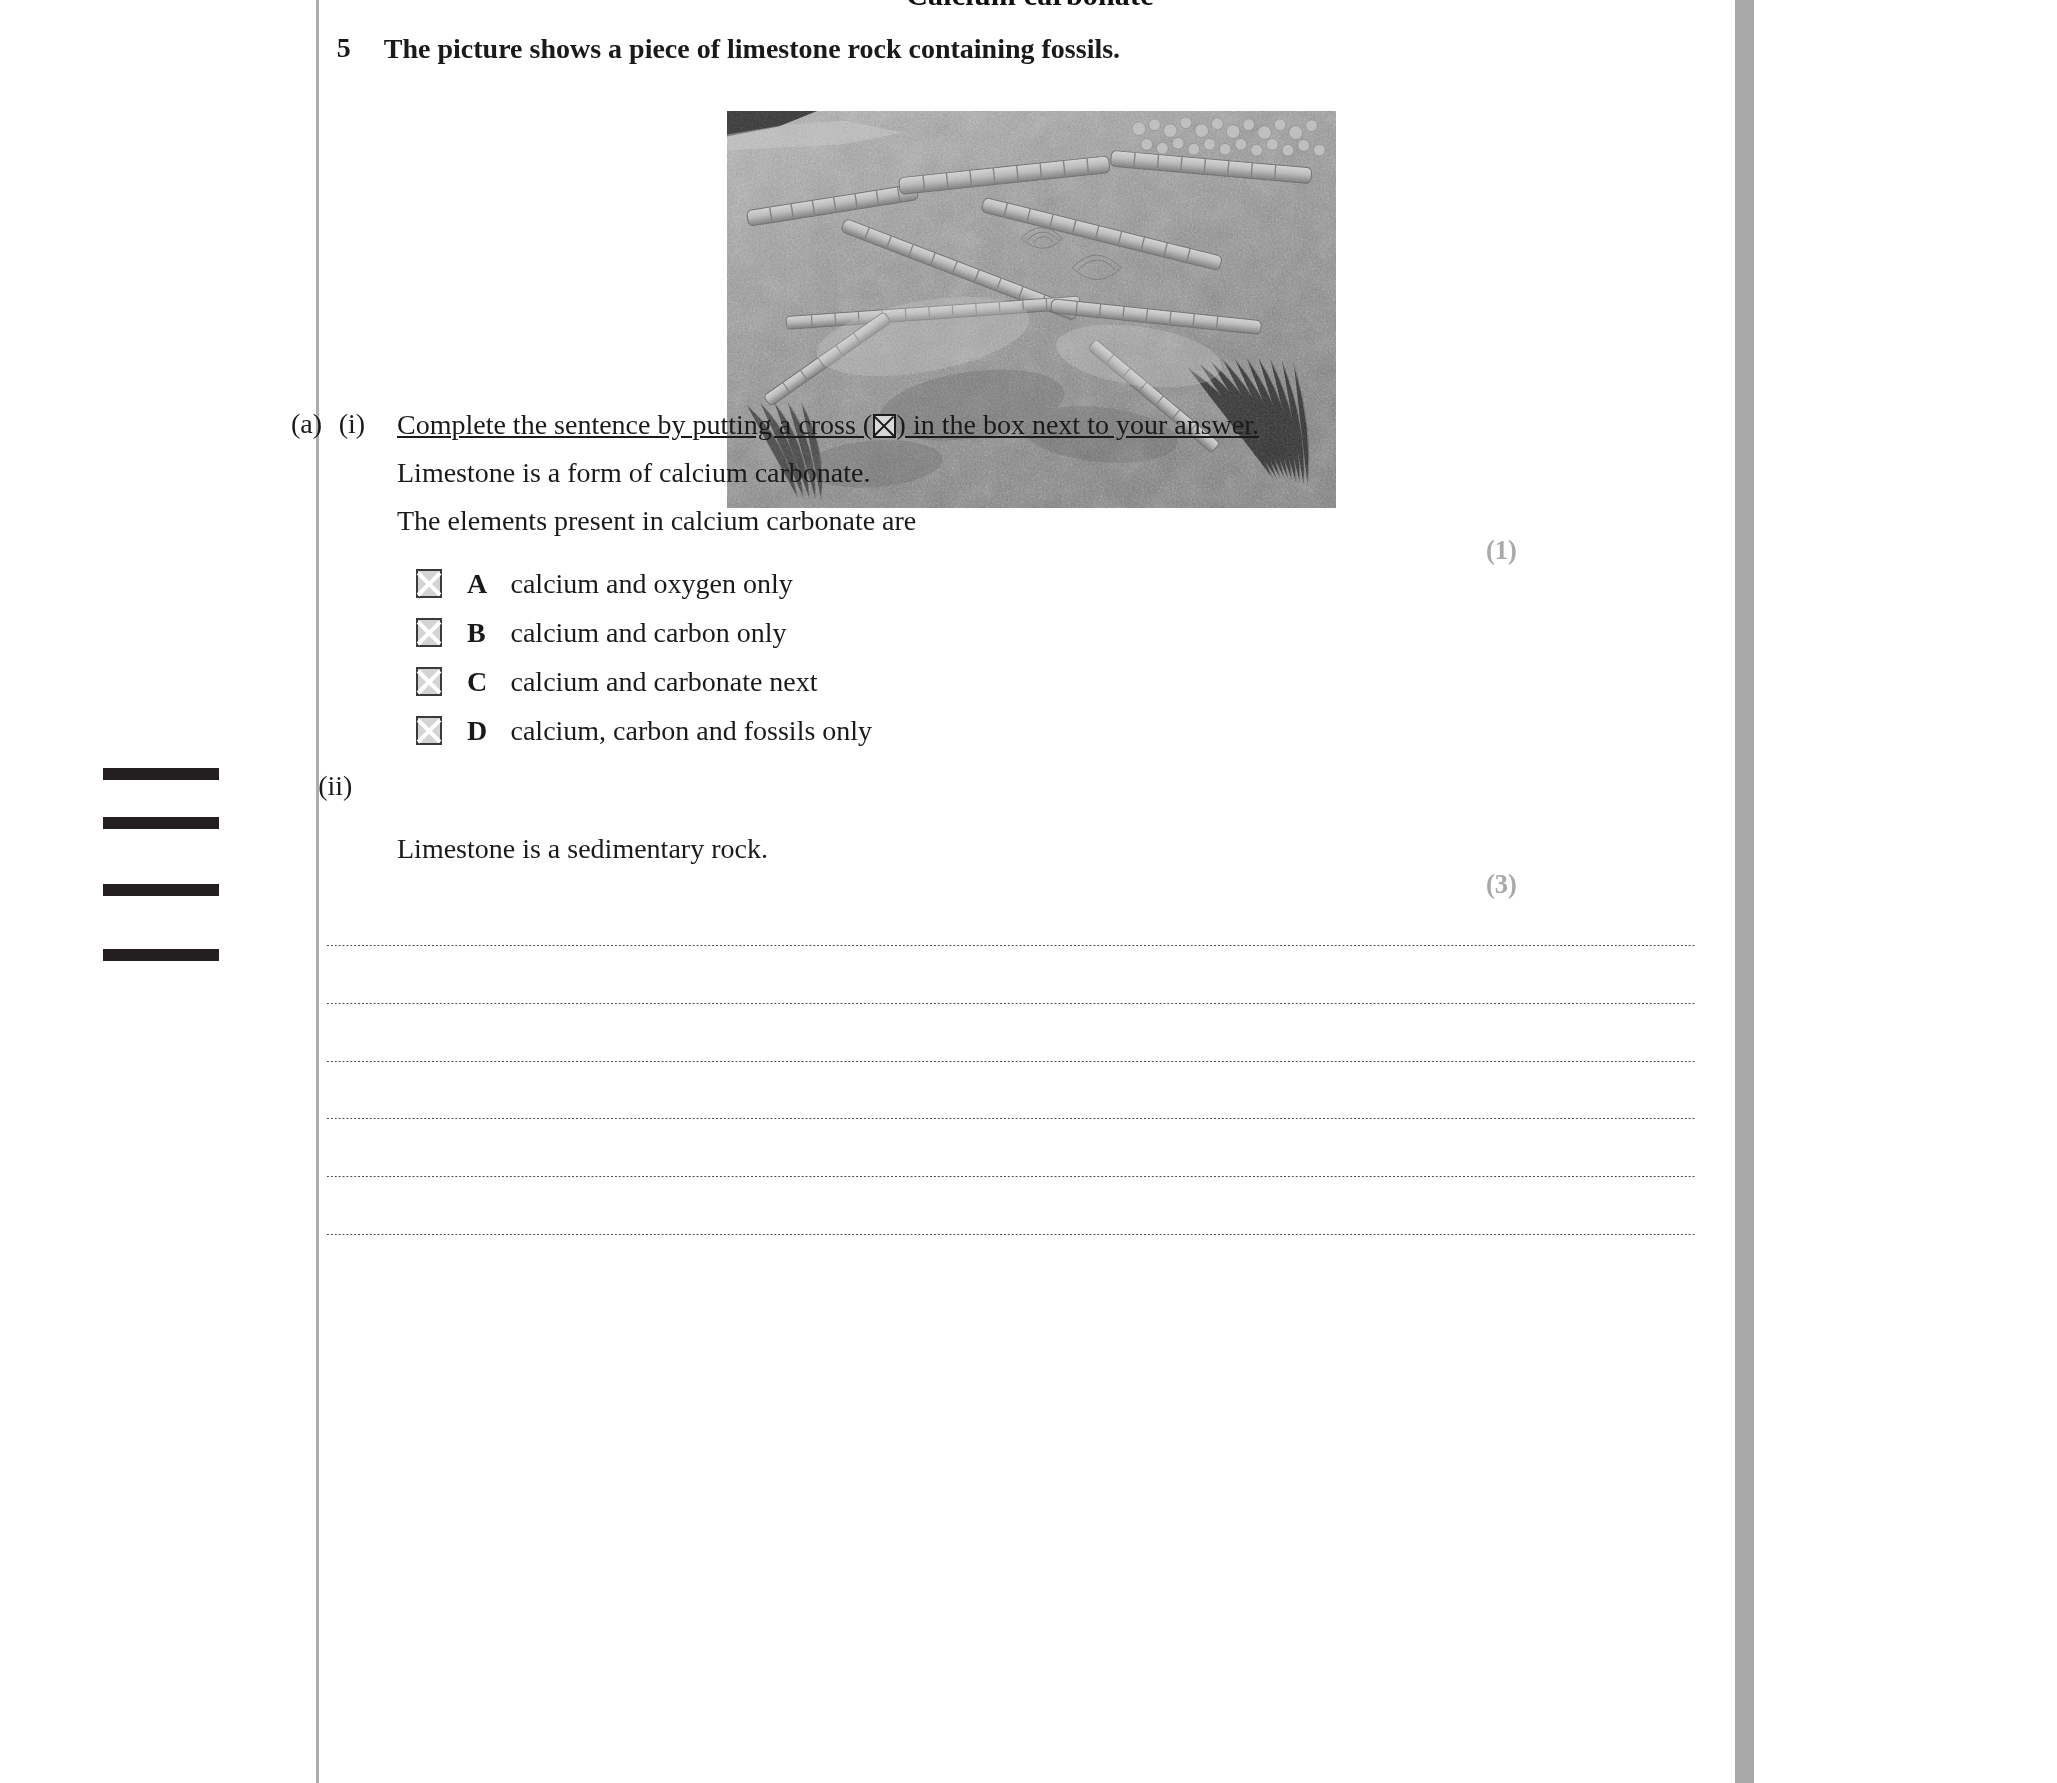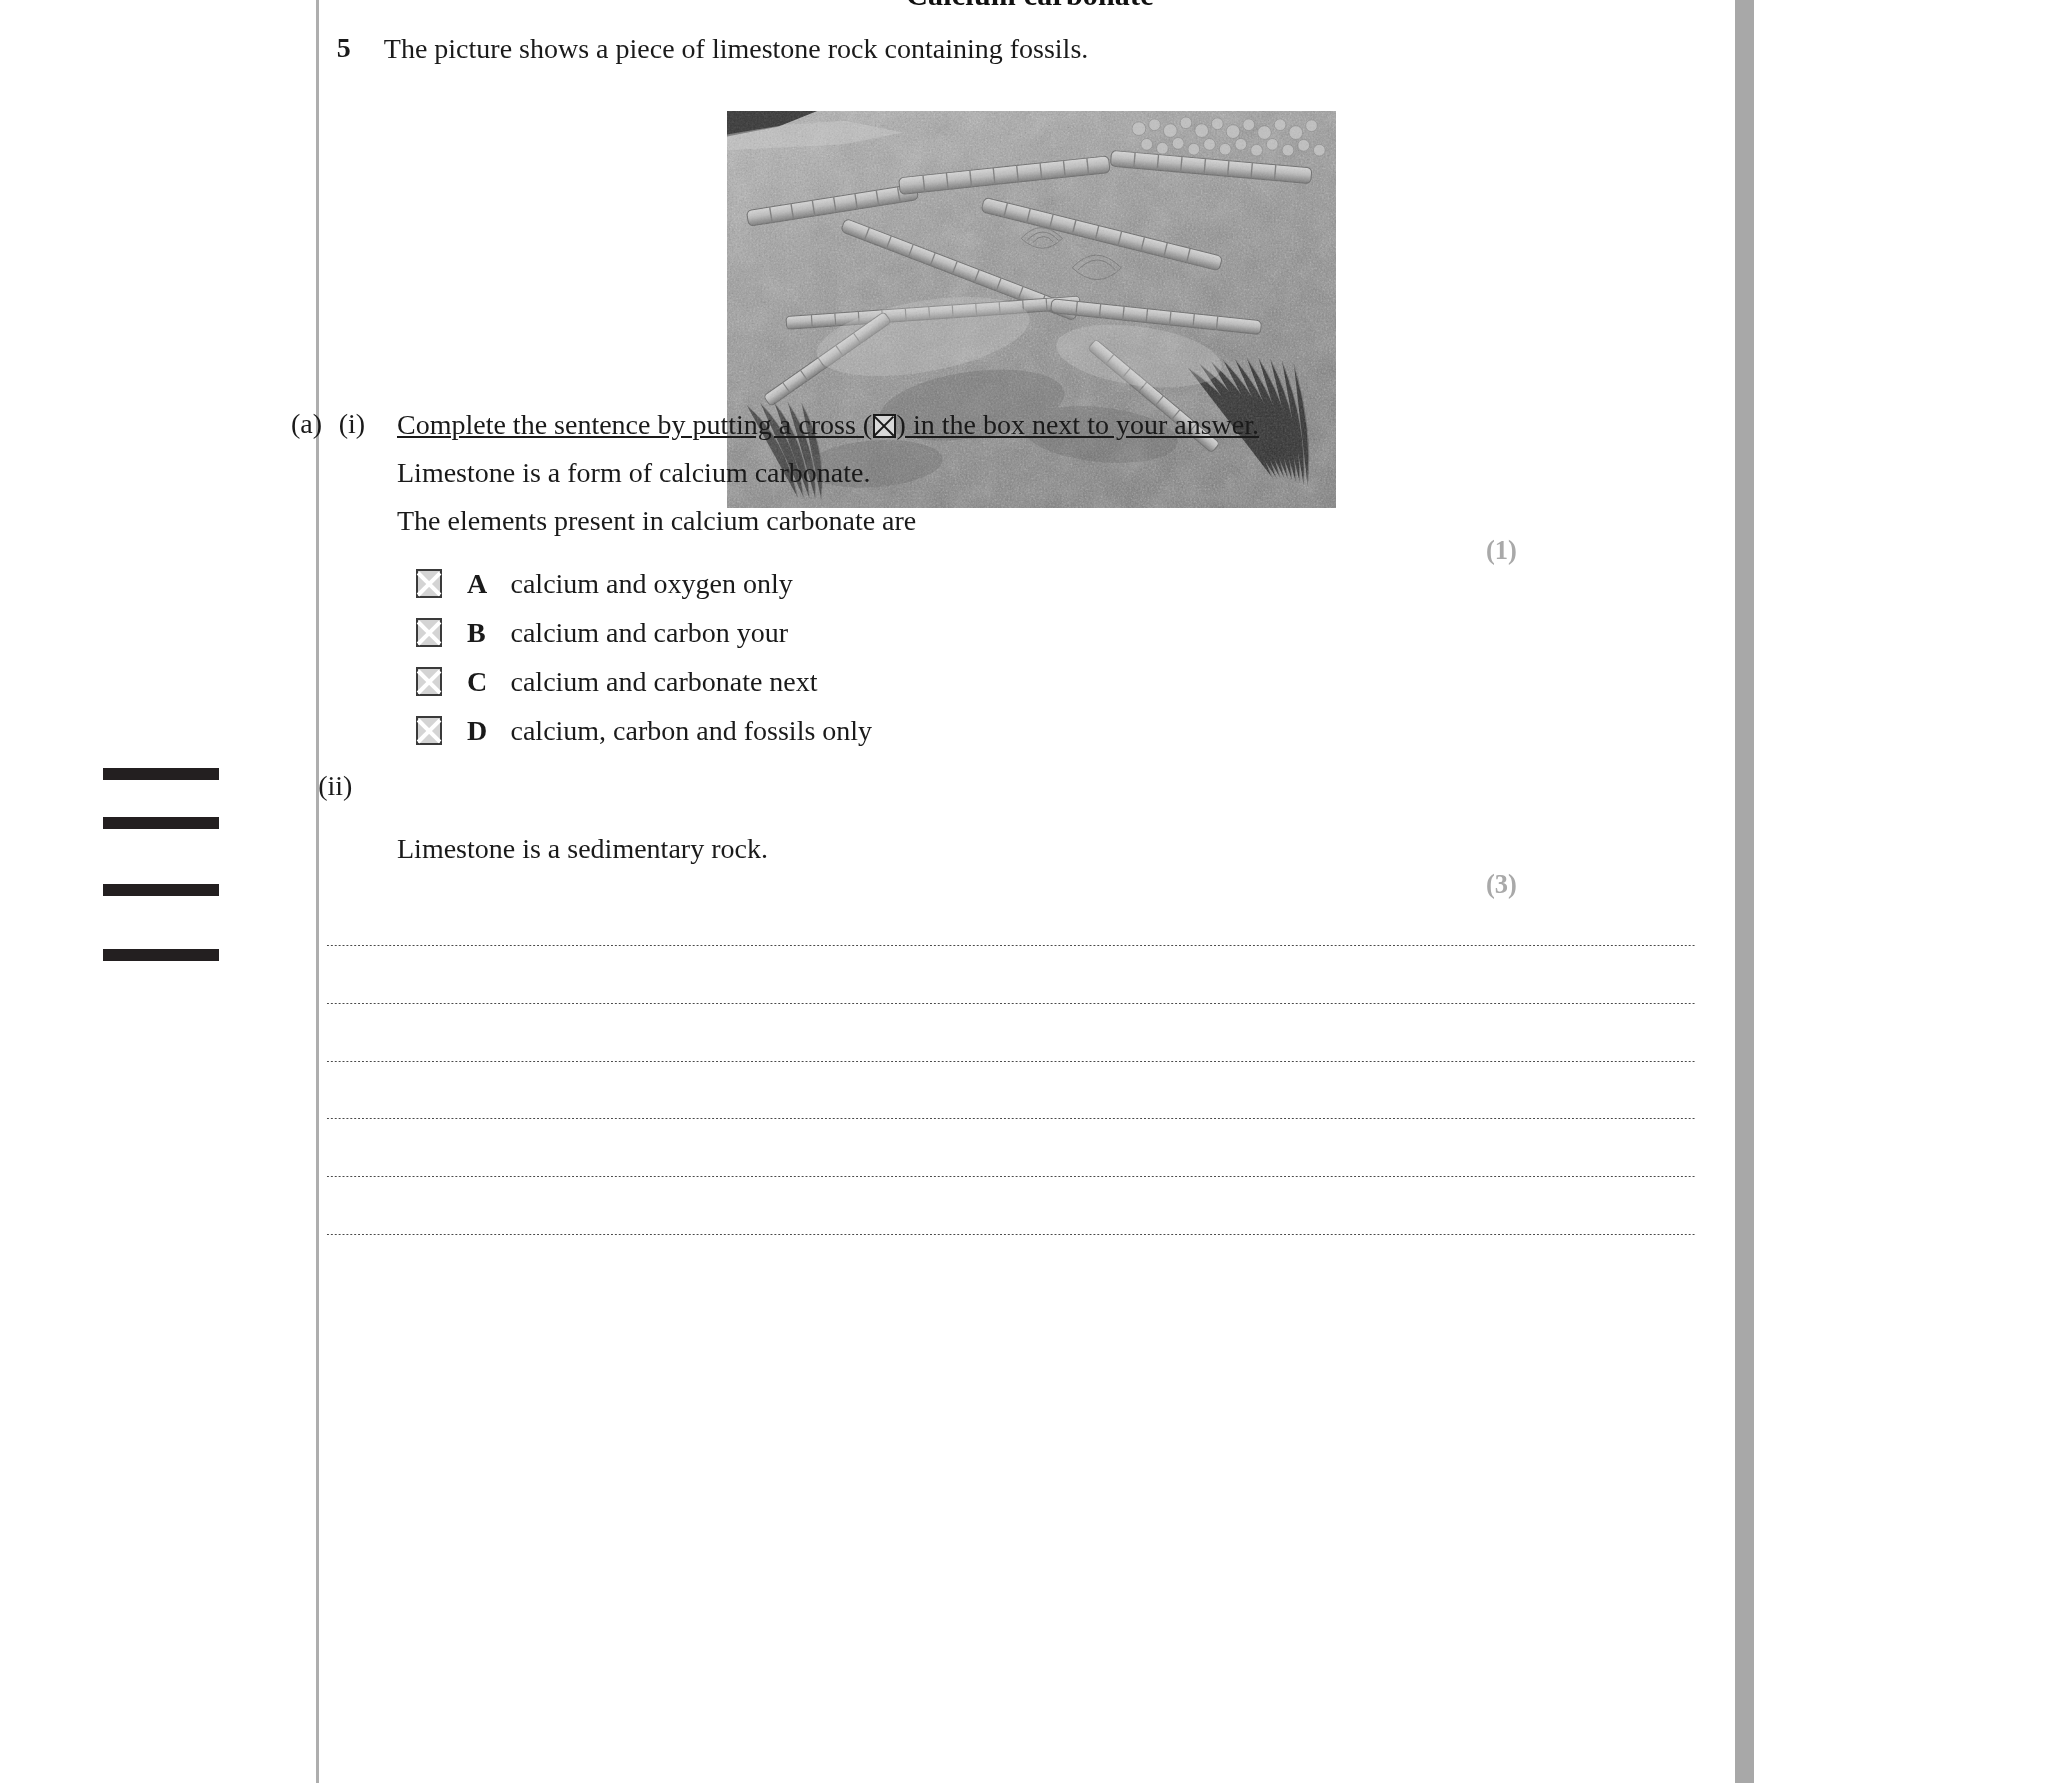--- a/index.html
+++ b/index.html
@@ -67,20 +67,21 @@
   }
   .q-number {
     font-weight: bold;
     font-size: 28px;
     width: 47px;
     flex: none;
   }
   .q-text {
     font-size: 28px;
     line-height: 1.22;
+    font-weight: bold;
   }
 
   
   .photo {
     position: absolute;
     left: 401px; top: 111px;
     width: 609px; height: 397px;
     background: #8d8d8d;
     overflow: hidden;
   }
@@ -449,21 +450,21 @@
 
   <div class="option-row" style="top:567px;">
     <span class="option-box"></span>
     <span class="option-letter">A</span>
     <span class="option-label">calcium and oxygen only</span>
   </div>
 
   <div class="option-row" style="top:616px;">
     <span class="option-box"></span>
     <span class="option-letter">B</span>
-    <span class="option-label">calcium and carbon your</span>
+    <span class="option-label">calcium and carbon only</span>
   </div>
 
   <div class="option-row" style="top:665px;">
     <span class="option-box"></span>
     <span class="option-letter">C</span>
     <span class="option-label">calcium and carbonate next</span>
   </div>
 
   <div class="option-row" style="top:714px;">
     <span class="option-box"></span>

